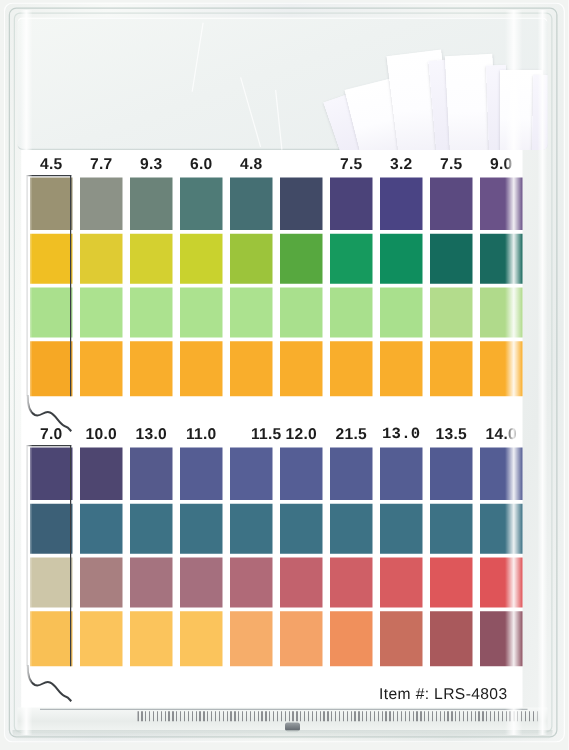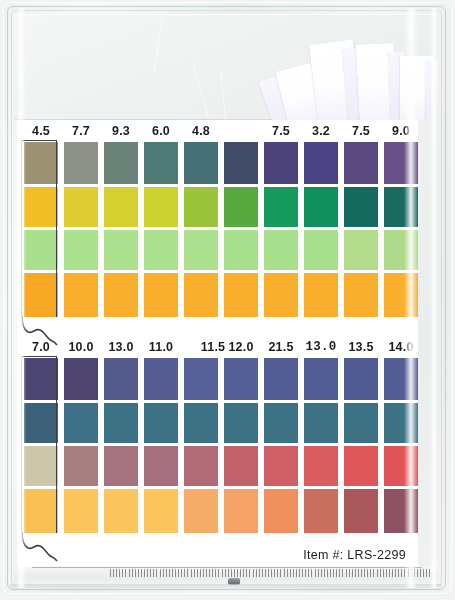--- a/index.html
+++ b/index.html
@@ -272,21 +272,21 @@
           <div class="sw" style="left: 287px; top: 131px; height: 44px; background: rgb(200, 111, 94);"></div>
           <div class="sw" style="left: 327px; top: 131px; height: 44px; background: rgb(169, 89, 92);"></div>
           <div class="sw" style="left: 367px; top: 131px; height: 44px; background: rgb(142, 83, 99);"></div>
           <div class="strip-outline" style="top: -2px; height: 177px;"></div>
           <div class="torn" style="top: 174px;"><svg width="44" height="30" viewBox="0 0 44 30">
               <path d="M1,0 C1,9 3,14 7,16 C12,18 14,12 19,14 C24,16 26,23 31,25 C34,26 35,28 36,29" fill="none" stroke="#3b3f43" stroke-width="1.6"></path>
             </svg></div>
         </div>
     </div>
 
-    <div class="item-no">Item #: LRS-2299</div>
+    <div class="item-no">Item #: LRS-4803</div>
   </div>
 
   <div class="bottom-band">
     <div class="hinge-line"></div>
     <div class="ruler"></div>
     <div class="clasp"></div>
   </div>
   <div class="case-shadow-b"></div>
 
   <div class="glare g1"></div>

